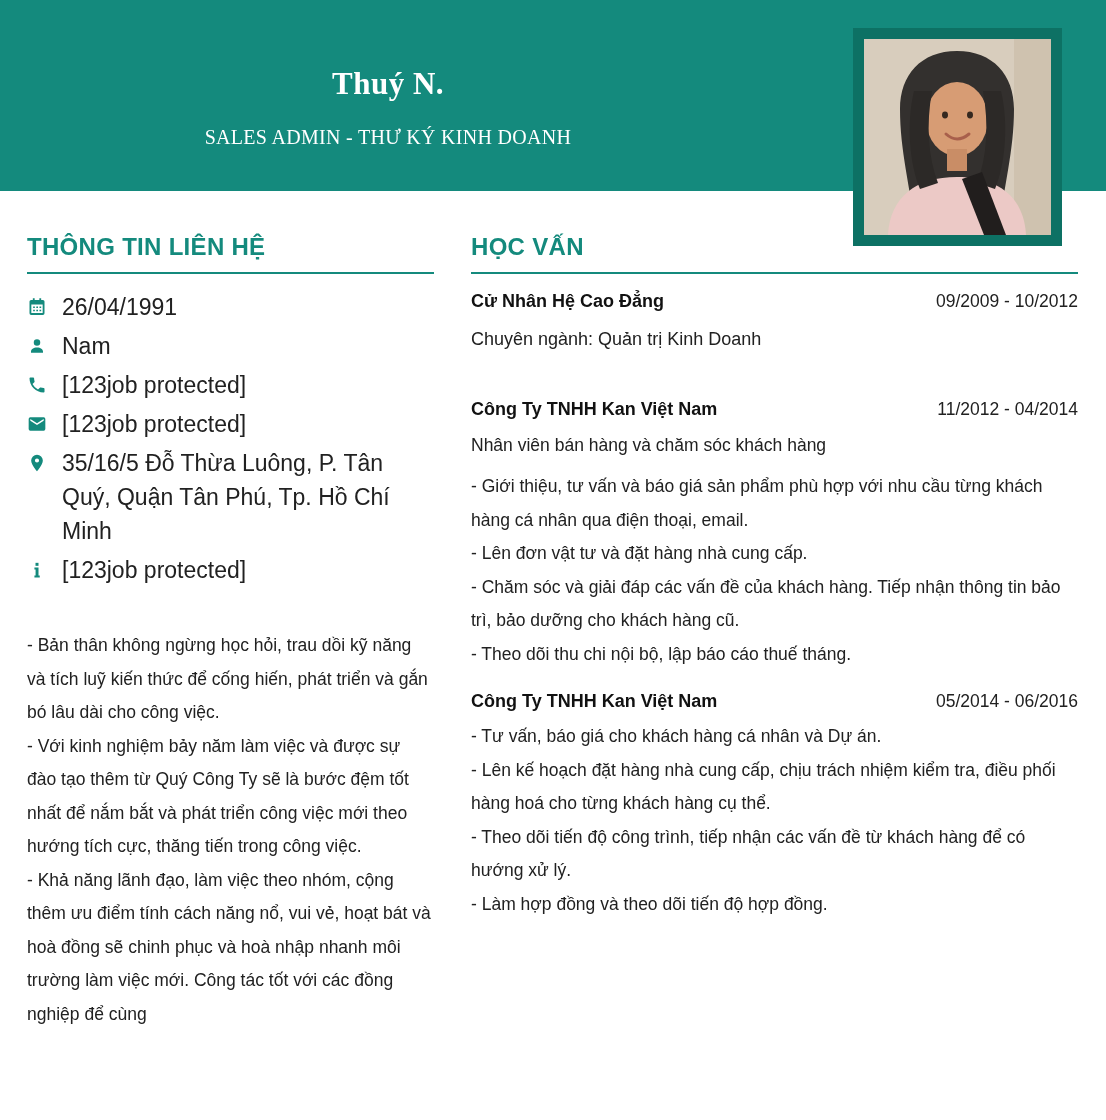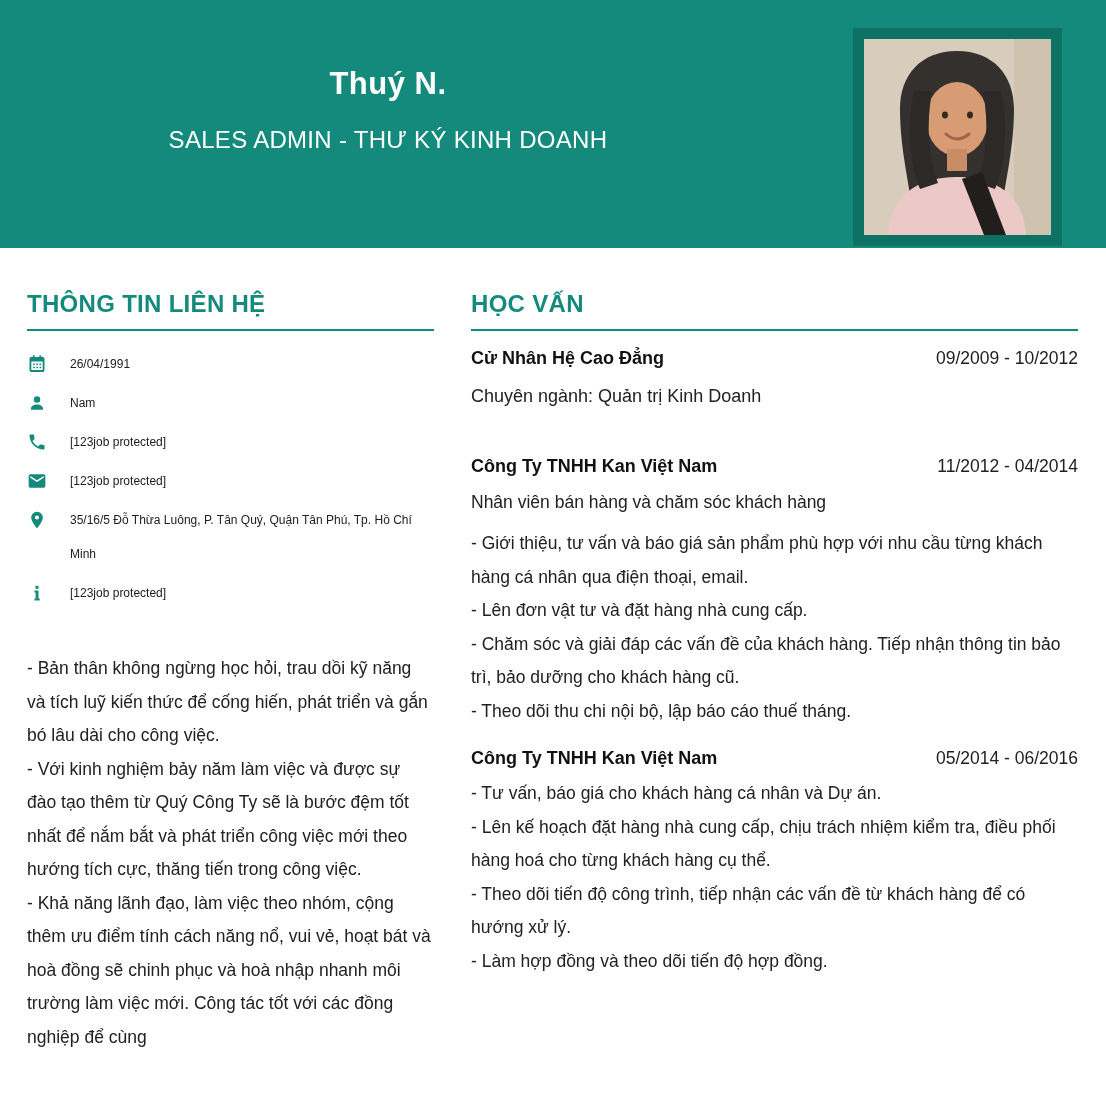--- a/index.html
+++ b/index.html
@@ -10,42 +10,42 @@
     --white:#ffffff;
   }
   *{box-sizing:border-box;}
   html,body{margin:0;padding:0;}
   body{
     width:1106px;height:1120px;overflow:hidden;background:#fff;
     font-family:"Liberation Sans","DejaVu Sans",sans-serif;
     color:var(--text);
   }
   
-  .header{position:relative;width:100%;height:248px;background:var(--teal);}
+  .header{position:relative;width:100%;height:191px;background:var(--teal);font-family:Liberation Serif, serif;}
   .header-text{position:absolute;left:0;top:66px;width:776px;text-align:center;color:var(--white);}
   .candidate-name{margin:0;font-size:31px;font-weight:bold;letter-spacing:.5px;}
-  .candidate-title{margin:24px 0 12px;font-size:24px;font-weight:normal;letter-spacing:.3px;}
+  .candidate-title{margin:24px 0 12px;font-size:20px;font-weight:normal;letter-spacing:.3px;}
   .photo-frame{
     position:absolute;top:28px;right:44px;width:209px;height:218px;
     background:var(--teal-dark);padding:11px;
   }
   .photo-frame svg{display:block;width:100%;height:100%;}
   
   .content{display:flex;padding:42px 28px 0 27px;gap:37px;}
   .col-left{width:407px;flex:0 0 407px;}
   .col-right{flex:1;min-width:0;}
   .section-title{
     margin:0;font-size:24px;font-weight:bold;color:var(--teal);
     letter-spacing:.3px;padding-bottom:11px;border-bottom:2px solid var(--teal);
   }
   .section{margin-top:0;}
   .section + .section{margin-top:42px;}
   
   .contact-list{list-style:none;margin:16px 0 0;padding:0;}
-  .contact-row{display:flex;align-items:flex-start;gap:23px;margin-bottom:5px;font-size:12px;line-height:34px;}
+  .contact-row{display:flex;align-items:flex-start;gap:15px;margin-bottom:5px;font-size:23px;line-height:34px;}
   .cicon{flex:0 0 20px;width:20px;height:20px;margin-top:7px;color:var(--teal);}
   .cicon svg{display:block;width:20px;height:20px;}
   .ctext{flex:1;}
   
   .objective-body{margin-top:17px;}
   .objective-body p{margin:0;font-size:17.5px;line-height:33.5px;}
   
   .entry-head{display:flex;justify-content:space-between;align-items:baseline;margin-top:17px;gap:20px;}
   .entry-head .etitle{font-size:18px;font-weight:bold;color:var(--heading-text);}
   .entry-head .period{font-size:17.5px;font-weight:normal;color:var(--text);white-space:nowrap;}

